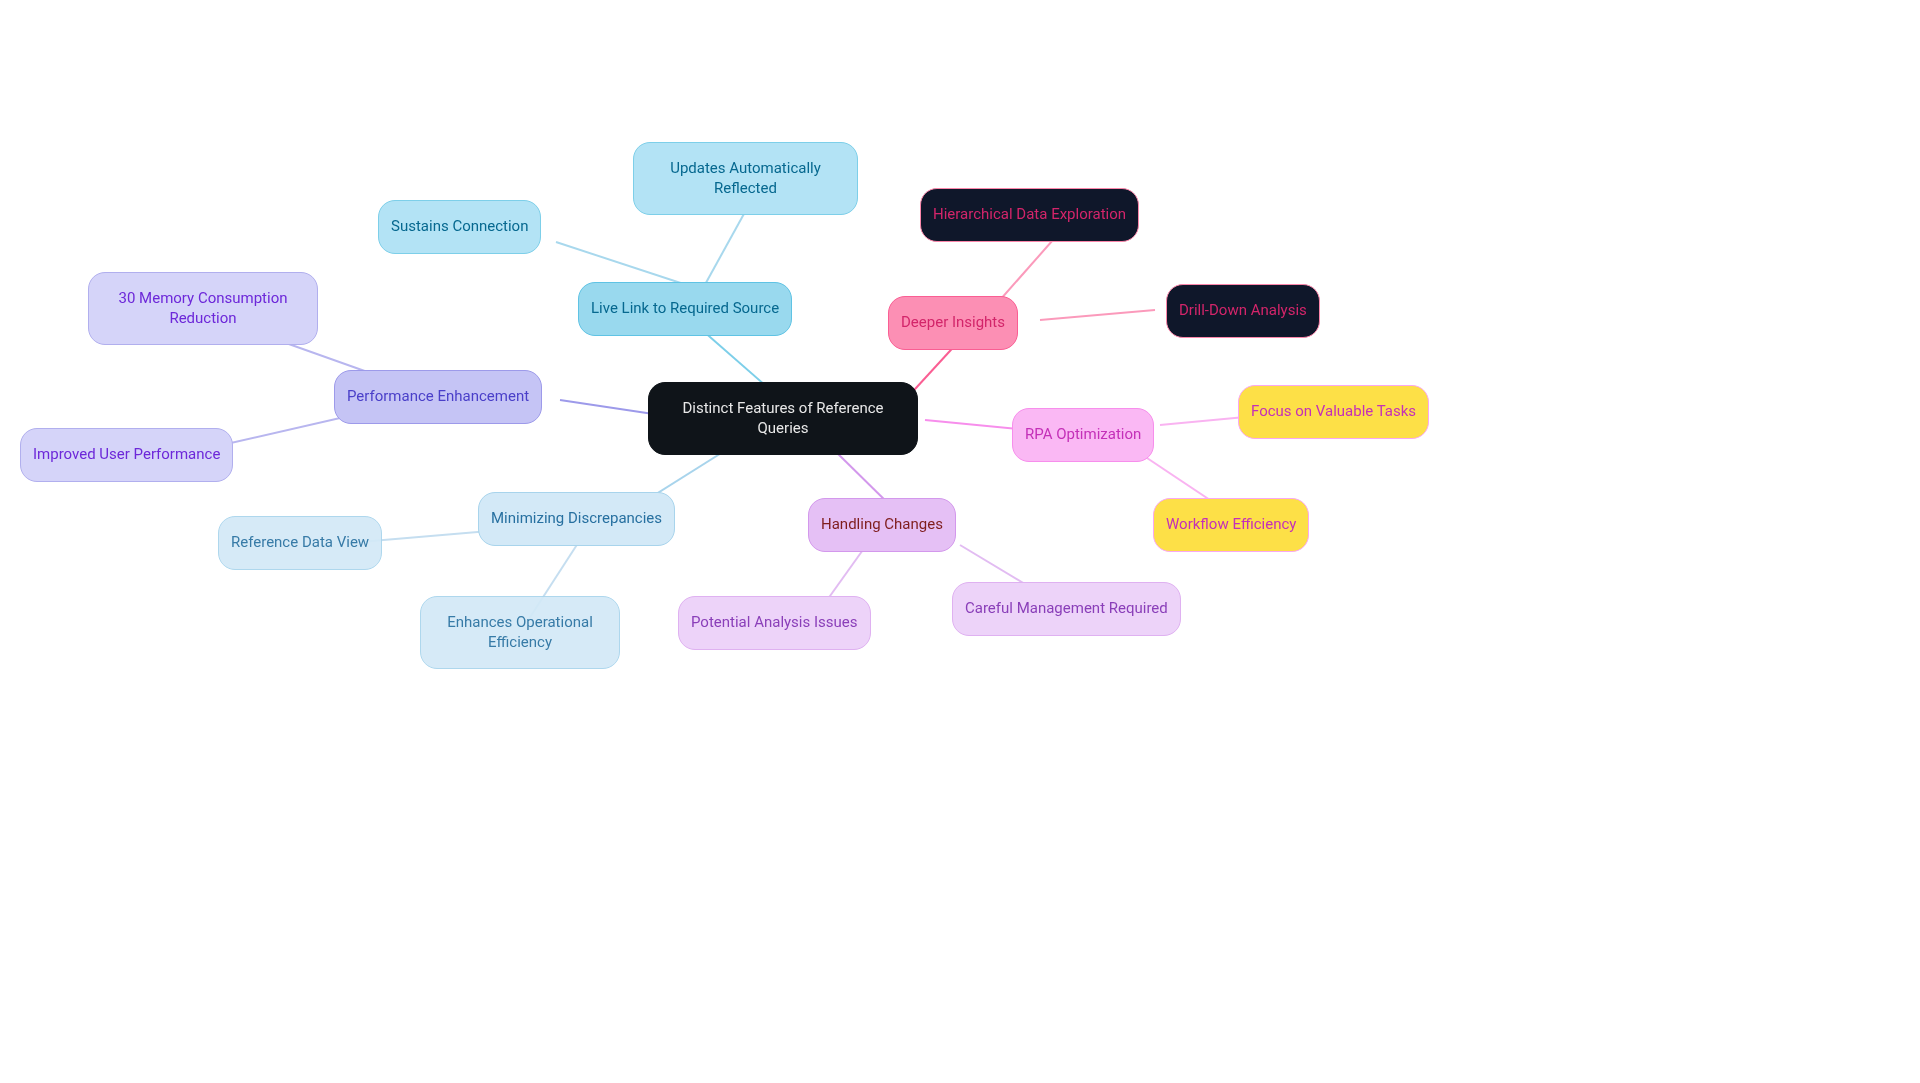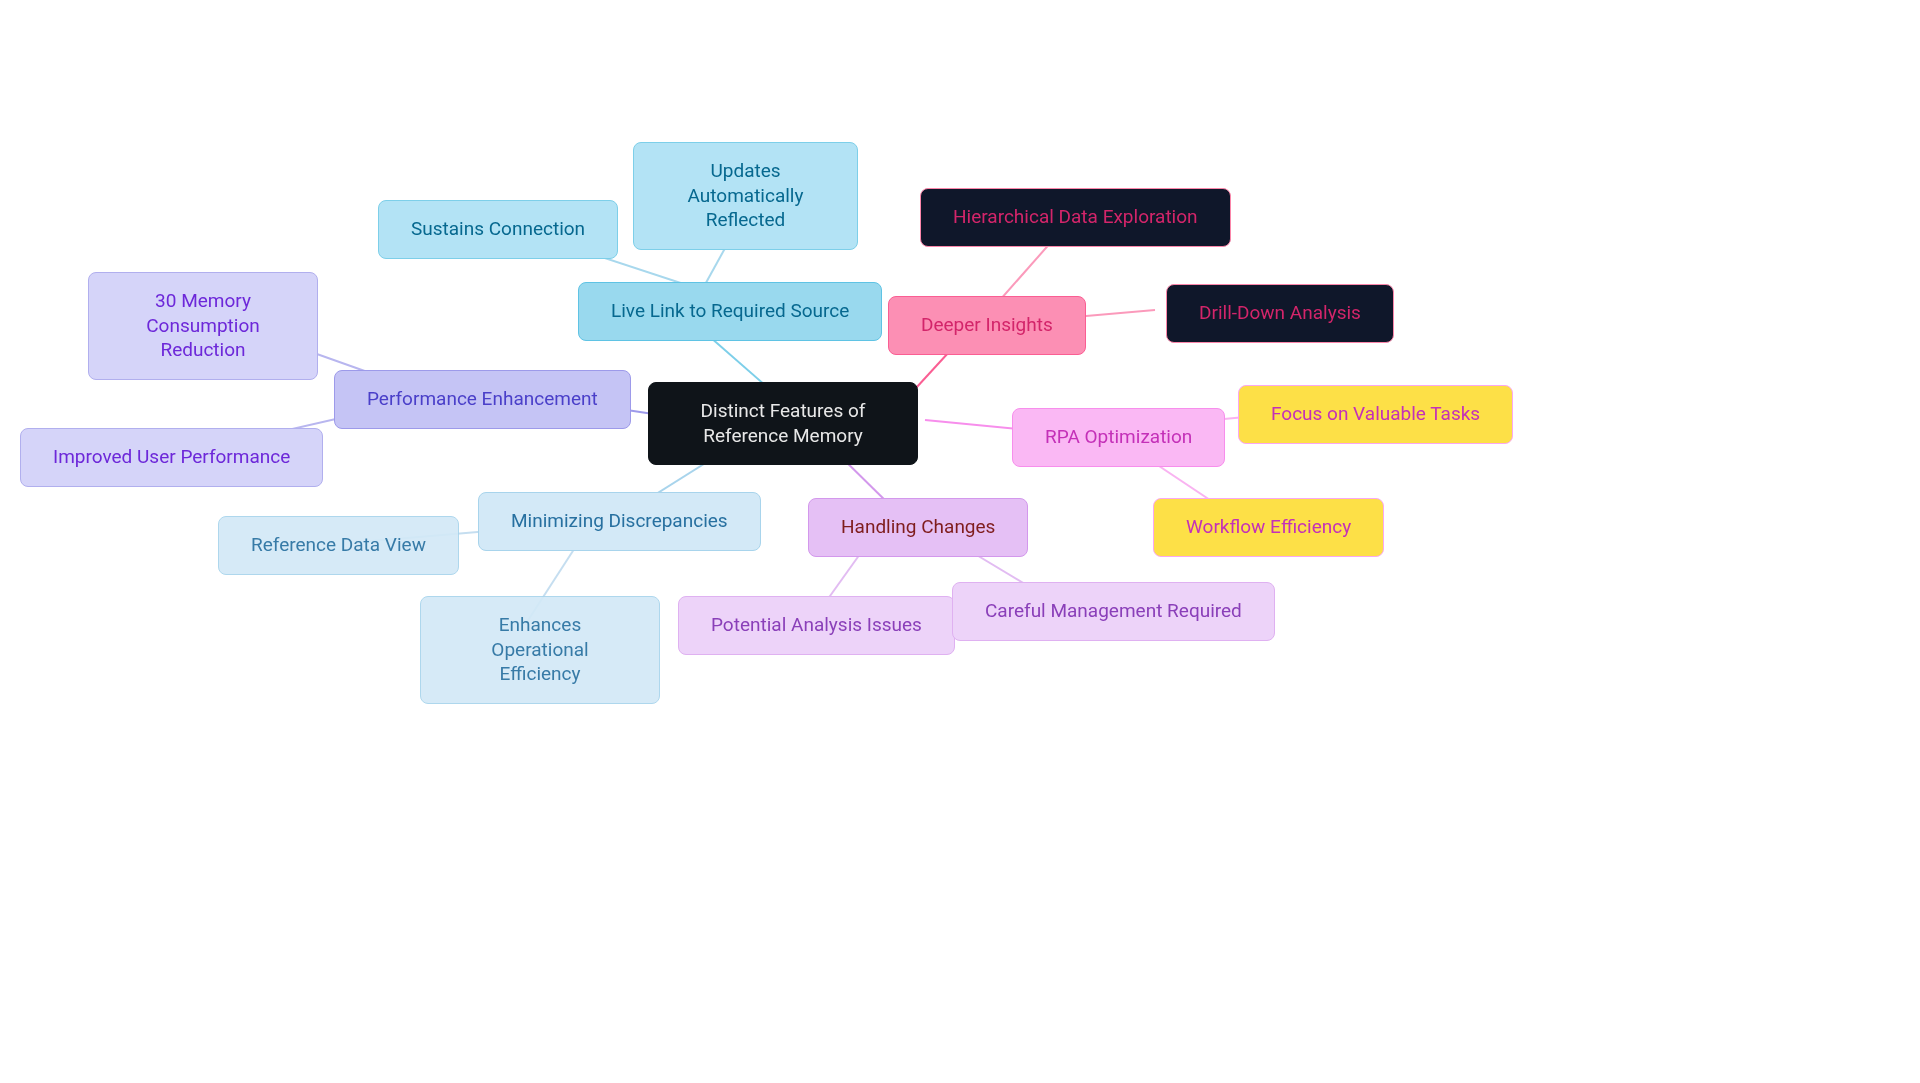--- a/index.html
+++ b/index.html
@@ -1,17 +1,17 @@
 <!DOCTYPE html>
 <html><head>
 <meta charset="utf-8">
 <style>
 *{margin:0;padding:0;box-sizing:border-box}
 body{width:1920px;height:1083px;background:#fff;font-family:-apple-system,BlinkMacSystemFont,"Segoe UI",Roboto,sans-serif;position:relative;overflow:hidden}
-.node{position:absolute;padding:16px 32px;border-radius:8px;font-size:19px;text-align:center;display:flex;align-items:center;justify-content:center;line-height:1.3;border:1px solid}
+.node{position:absolute;padding:16px 12px;border-radius:17px;font-size:15px;text-align:center;display:flex;align-items:center;justify-content:center;line-height:1.3;border:1px solid}
 .center{background:#0f1419;color:#e8e8e8;border-color:#0f1419;width:270px}
 .skyblue-1{background:#99d9ee;color:#06688f;border-color:#5fc3e4}
 .skyblue-2{background:#b3e3f5;color:#06688f;border-color:#7dcfe9}
 .lightblue{background:#d3e9f7;color:#2770a0;border-color:#a8d4ec}
 .lavender-1{background:#c5c4f5;color:#4a3fc9;border-color:#9d9aea}
 .lavender-2{background:#d5d4f9;color:#6d28d9;border-color:#b1afee}
 .pink-1{background:#fc8fb4;color:#d3256a;border-color:#fa5e93}
 .pink-2{background:#0f172a;color:#d3256a;border-color:#fb86aa}
 .magenta-1{background:#fab8f4;color:#c430b8;border-color:#f78eec}
 .magenta-2{background:#fde047;color:#c430b8;border-color:#faa8f2}
@@ -36,29 +36,29 @@
   <line x1="1000" y1="300" x2="1060" y2="232" stroke="#fb9abb" stroke-width="2"></line>
   <line x1="1040" y1="320" x2="1155" y2="310" stroke="#fb9abb" stroke-width="2"></line>
   <line x1="925" y1="420" x2="1050" y2="432" stroke="#f78eec" stroke-width="2"></line>
   <line x1="1160" y1="425" x2="1300" y2="412" stroke="#f9b3f1" stroke-width="2"></line>
   <line x1="1135" y1="450" x2="1225" y2="510" stroke="#f9b3f1" stroke-width="2"></line>
   <line x1="832" y1="448" x2="895" y2="510" stroke="#d398ec" stroke-width="2"></line>
   <line x1="870" y1="540" x2="820" y2="610" stroke="#e2bcf2" stroke-width="2"></line>
   <line x1="960" y1="545" x2="1060" y2="605" stroke="#e2bcf2" stroke-width="2"></line>
 </svg>
 
-<div class="node center" style="left:648px;top:382px">Distinct Features of Reference Memory</div>
+<div class="node center" style="left:648px;top:382px">Distinct Features of Reference Queries</div>
 
 <div class="node skyblue-1" style="left:578px;top:282px">Live Link to Required Source</div>
 <div class="node skyblue-2" style="left:378px;top:200px">Sustains Connection</div>
 <div class="node skyblue-2" style="left:633px;top:142px;width:225px">Updates Automatically Reflected</div>
 
 <div class="node lightblue" style="left:478px;top:492px">Minimizing Discrepancies</div>
 <div class="node lightblue" style="left:218px;top:516px;opacity:.92">Reference Data View</div>
-<div class="node lightblue" style="left:420px;top:596px;width:240px;opacity:.92">Enhances Operational Efficiency</div>
+<div class="node lightblue" style="left:420px;top:596px;width:200px;opacity:.92">Enhances Operational Efficiency</div>
 
 <div class="node lavender-1" style="left:334px;top:370px">Performance Enhancement</div>
 <div class="node lavender-2" style="left:88px;top:272px;width:230px">30 Memory Consumption Reduction</div>
 <div class="node lavender-2" style="left:20px;top:428px">Improved User Performance</div>
 
 <div class="node pink-1" style="left:888px;top:296px">Deeper Insights</div>
 <div class="node pink-2" style="left:920px;top:188px">Hierarchical Data Exploration</div>
 <div class="node pink-2" style="left:1166px;top:284px">Drill-Down Analysis</div>
 
 <div class="node magenta-1" style="left:1012px;top:408px">RPA Optimization</div>

